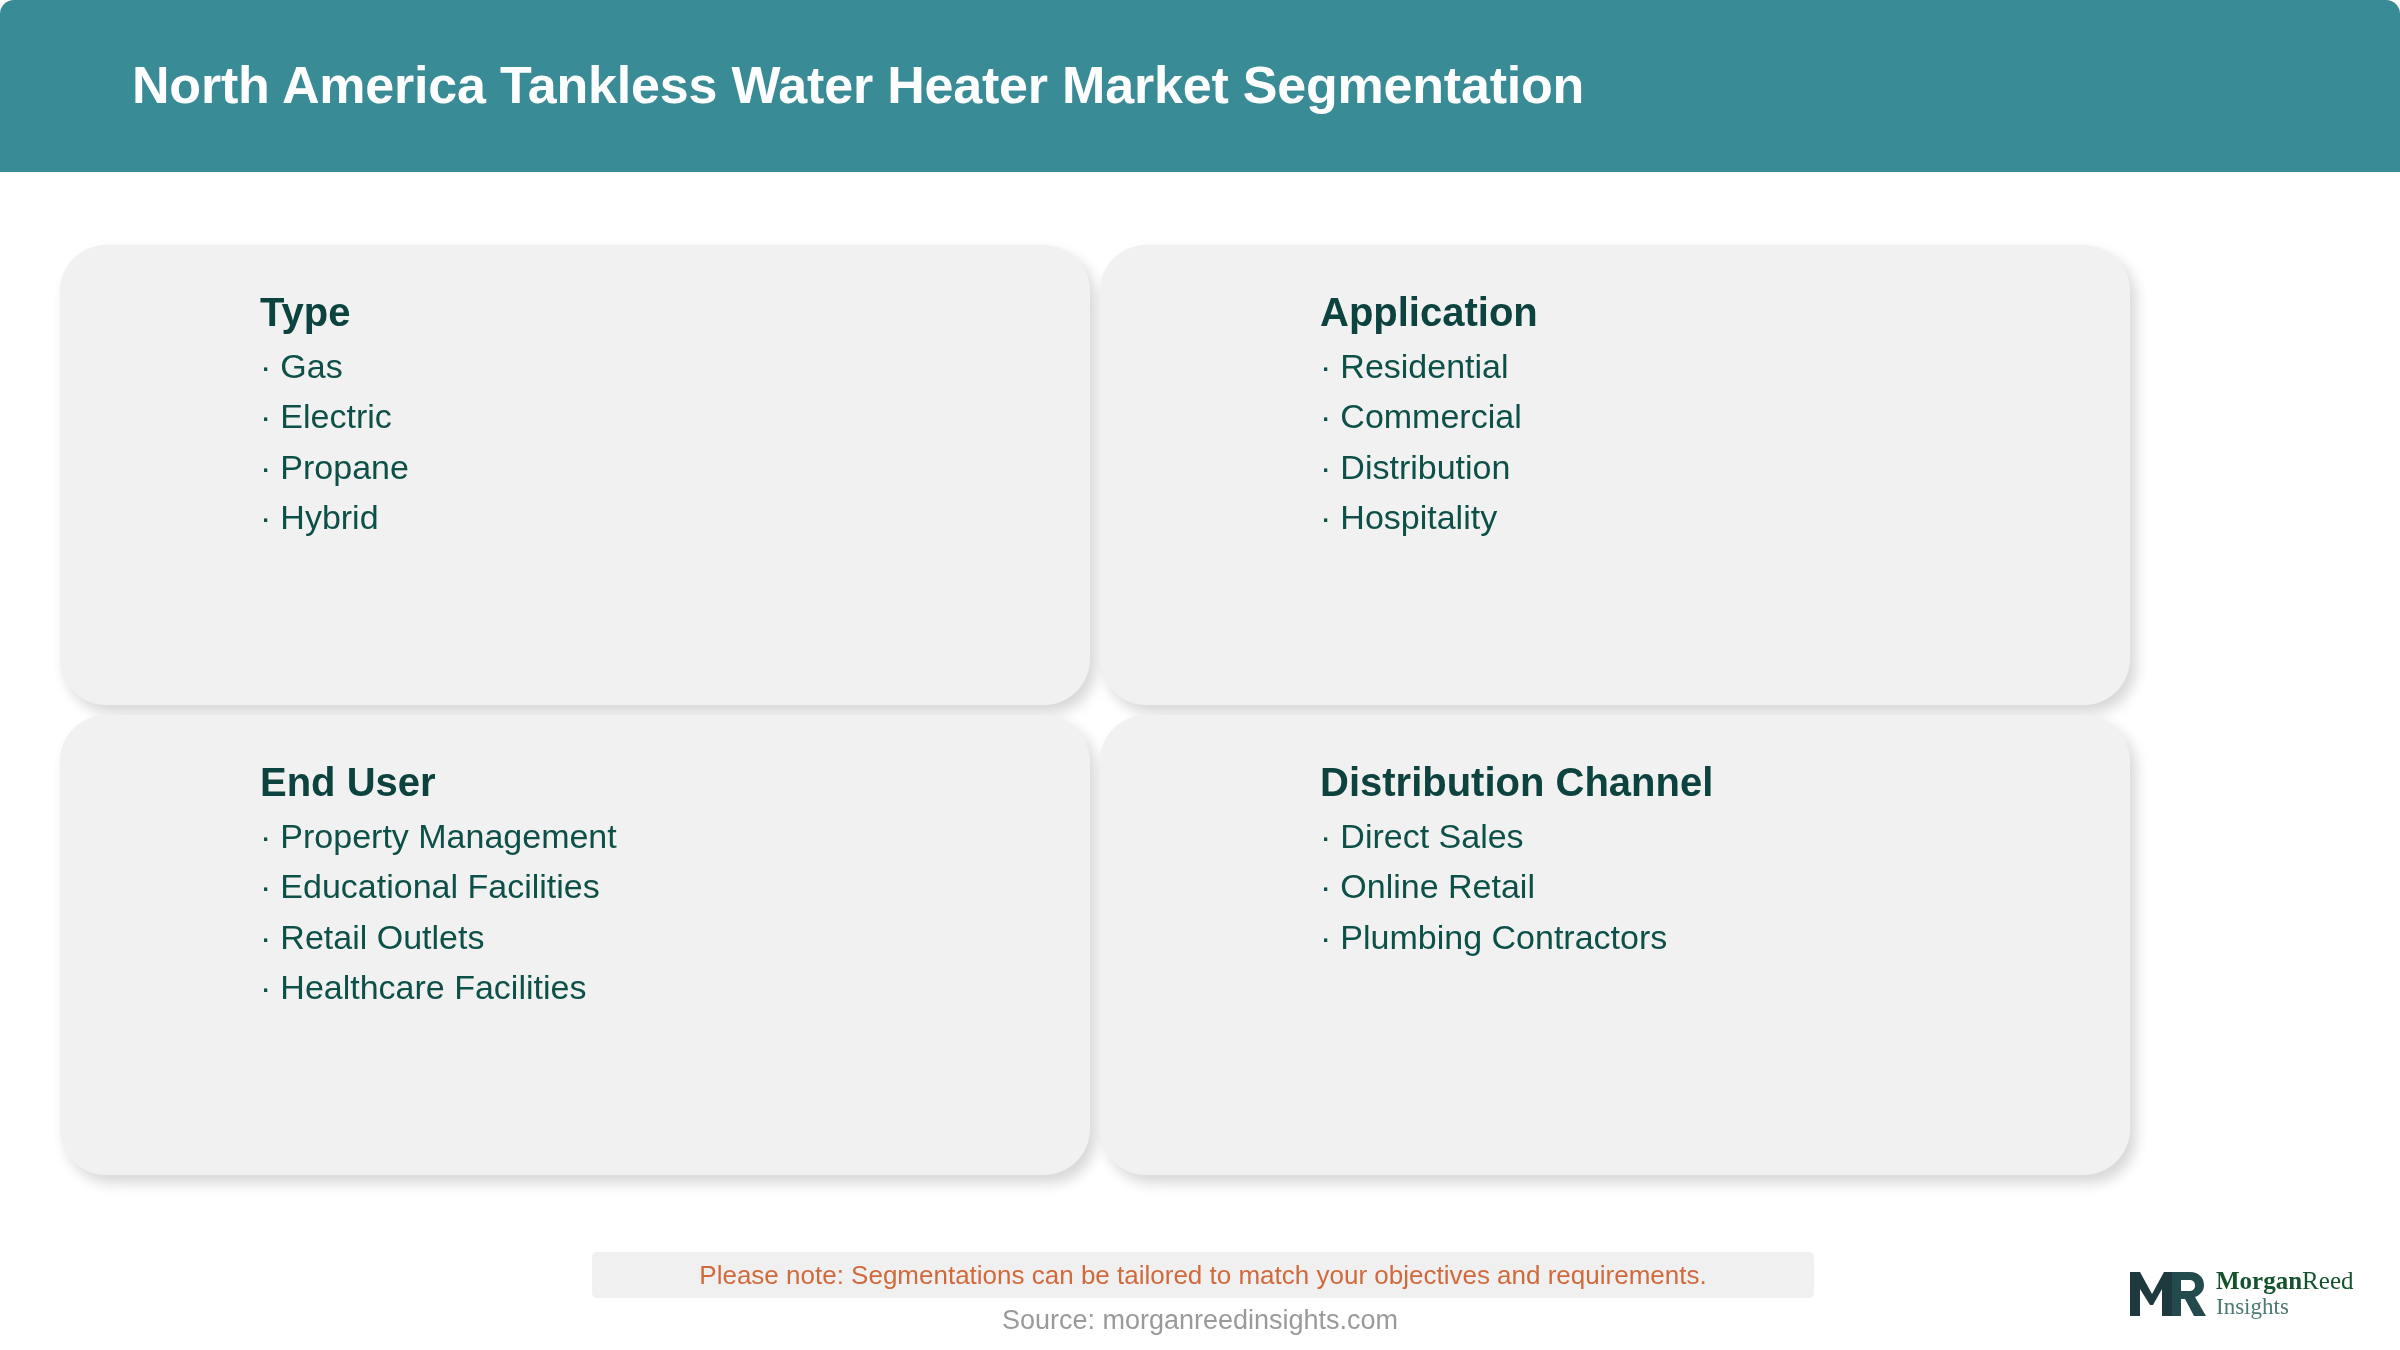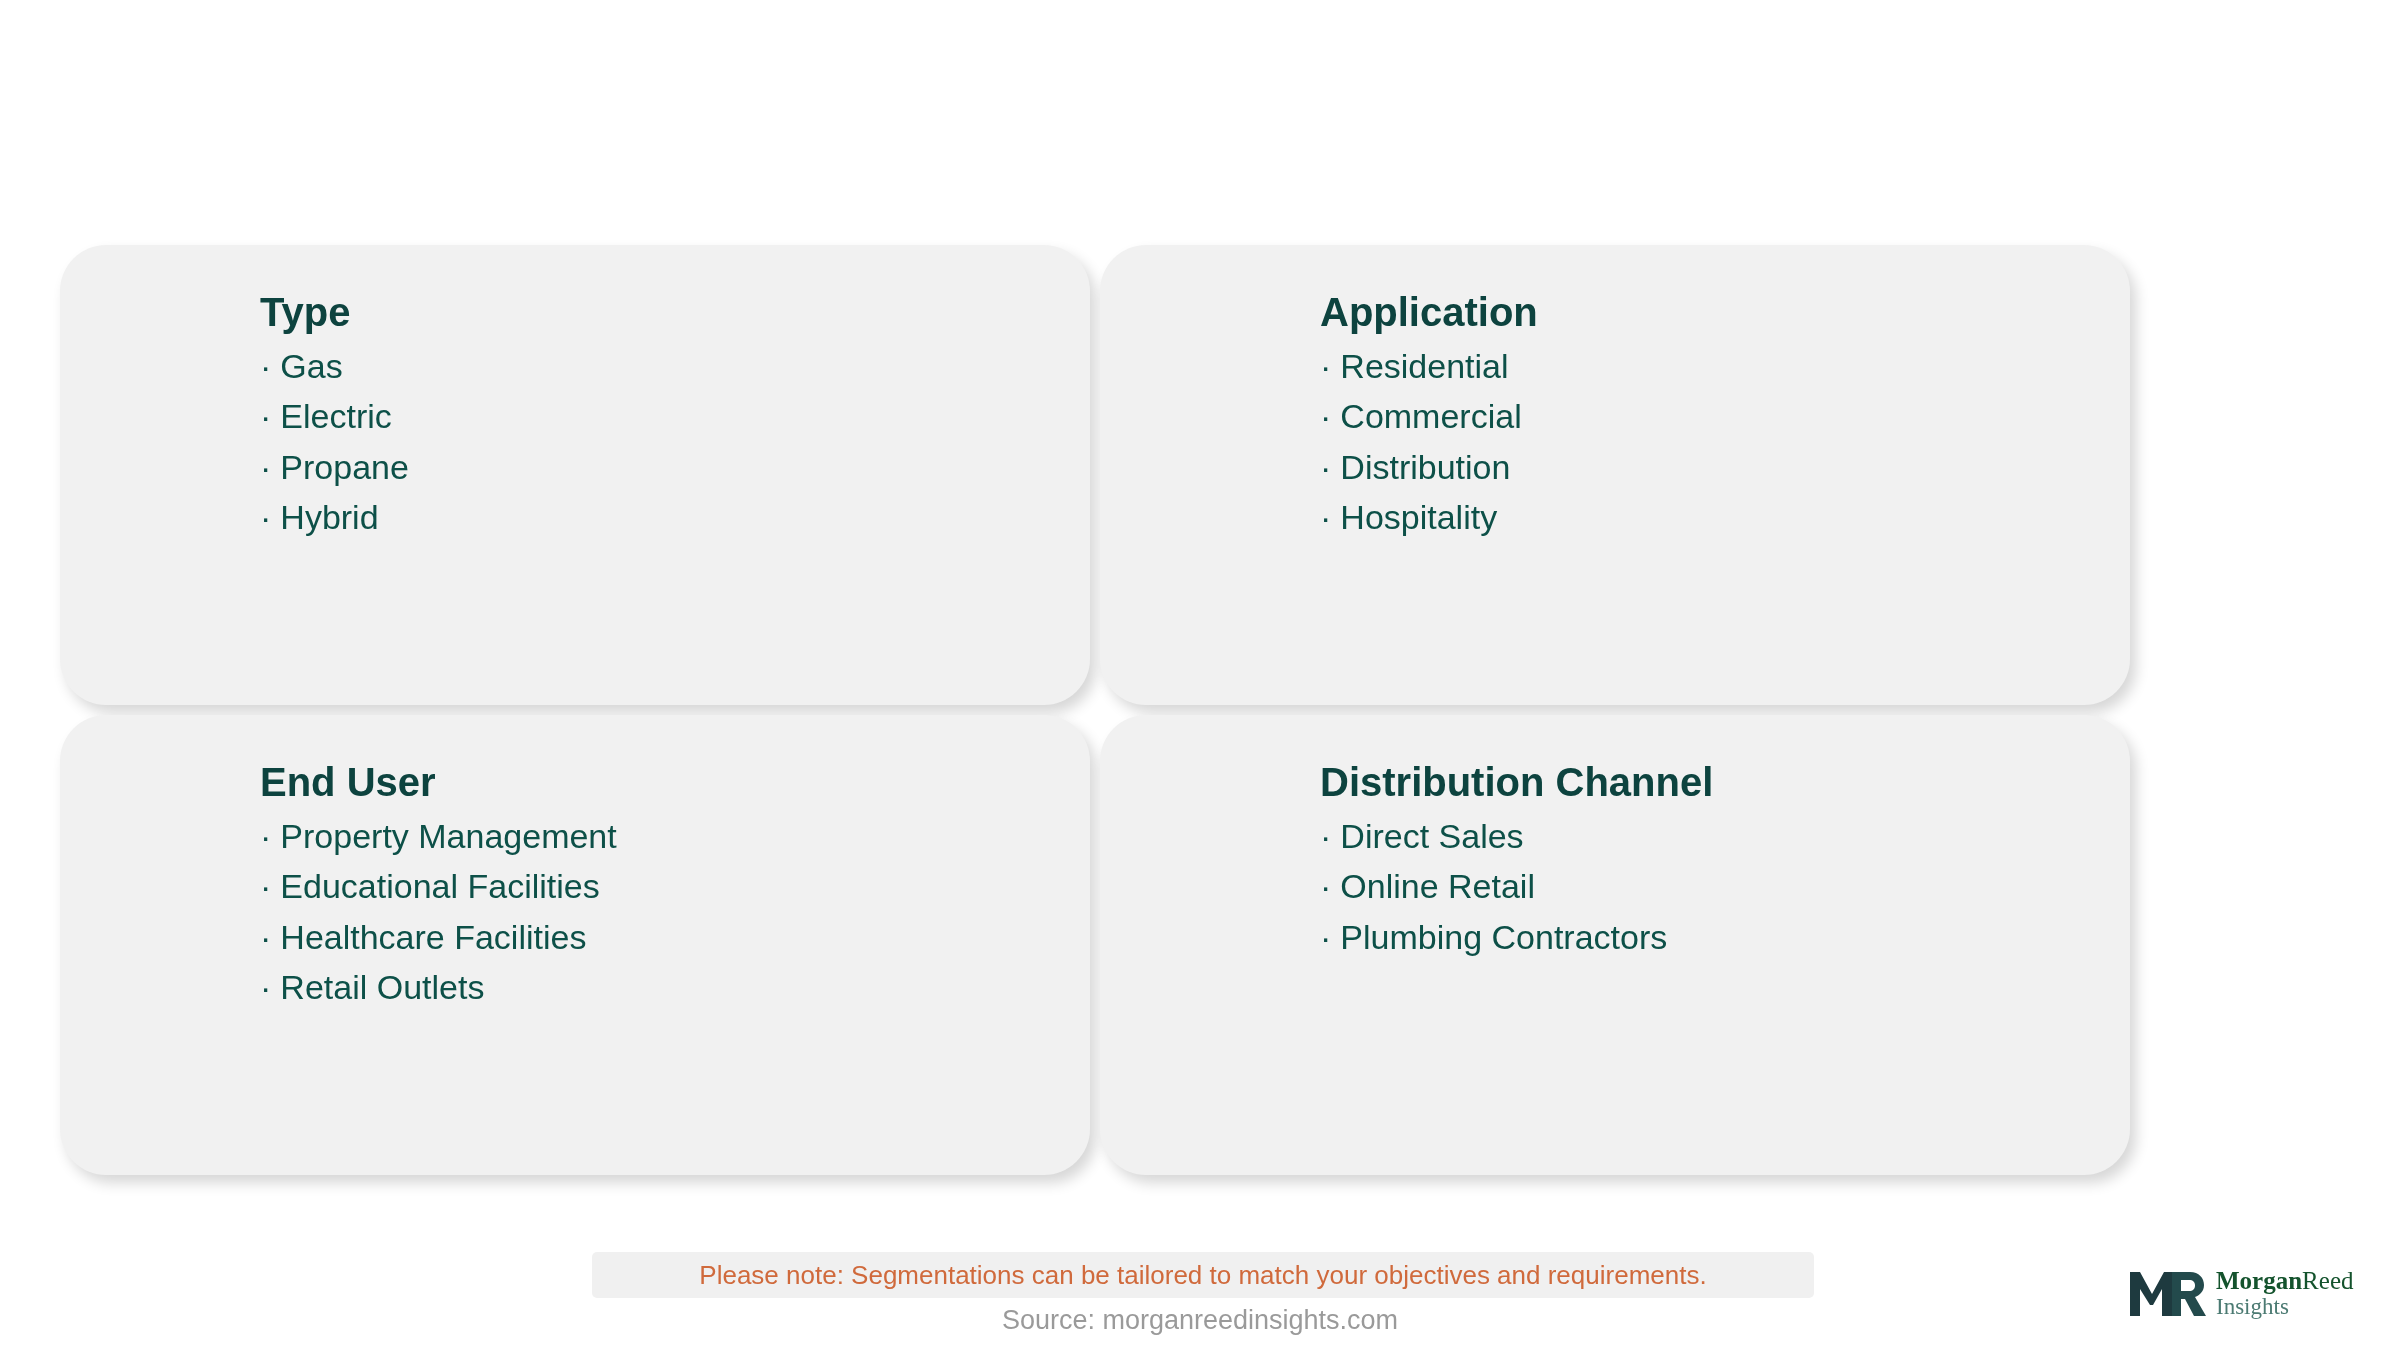--- a/index.html
+++ b/index.html
@@ -151,20 +151,23 @@
     font-family: "Liberation Serif", serif;
     white-space: nowrap;
     margin-top: 2px;
   }
 </style>
 </head>
 <body>
 
 <div class="slide">
 
+  <div class="header-bar">
+    <div class="header-title">North America Tankless Water Heater Market Segmentation</div>
+  </div>
 
   <div class="grid">
 
     <div class="card left">
       <div class="card-body">
         <div class="card-title">Type</div>
         <ul class="card-list">
           <li><span class="bullet-dot">·</span><span>Gas</span></li>
           <li><span class="bullet-dot">·</span><span>Electric</span></li>
           <li><span class="bullet-dot">·</span><span>Propane</span></li>
@@ -184,22 +187,22 @@
         </ul>
       </div>
     </div>
 
     <div class="card left">
       <div class="card-body">
         <div class="card-title">End User</div>
         <ul class="card-list">
           <li><span class="bullet-dot">·</span><span>Property Management</span></li>
           <li><span class="bullet-dot">·</span><span>Educational Facilities</span></li>
+          <li><span class="bullet-dot">·</span><span>Retail Outlets</span></li>
           <li><span class="bullet-dot">·</span><span>Healthcare Facilities</span></li>
-          <li><span class="bullet-dot">·</span><span>Retail Outlets</span></li>
         </ul>
       </div>
     </div>
 
     <div class="card right">
       <div class="card-body">
         <div class="card-title">Distribution Channel</div>
         <ul class="card-list">
           <li><span class="bullet-dot">·</span><span>Direct Sales</span></li>
           <li><span class="bullet-dot">·</span><span>Online Retail</span></li>

